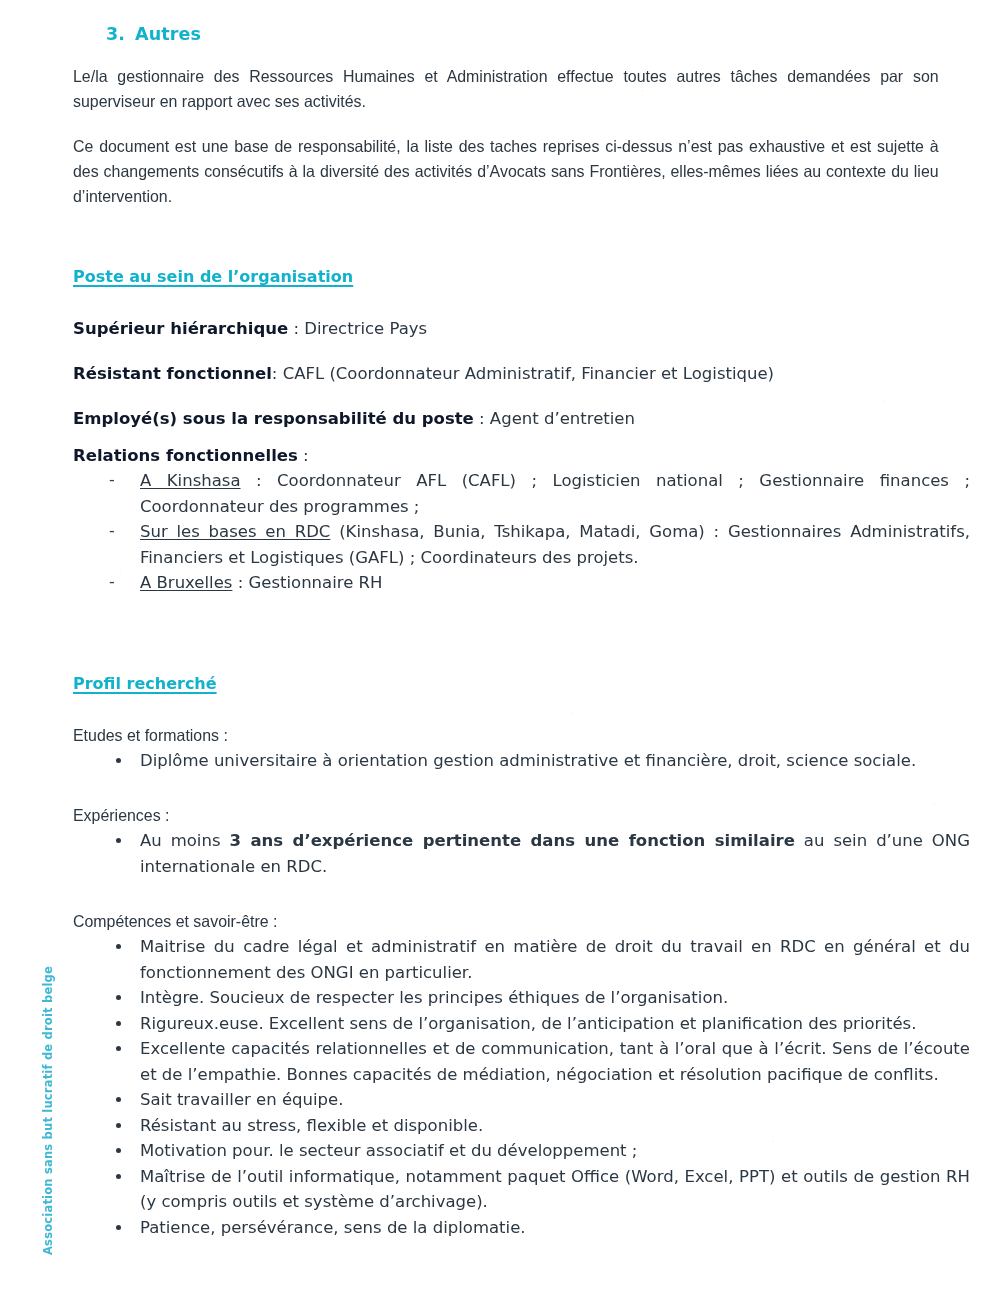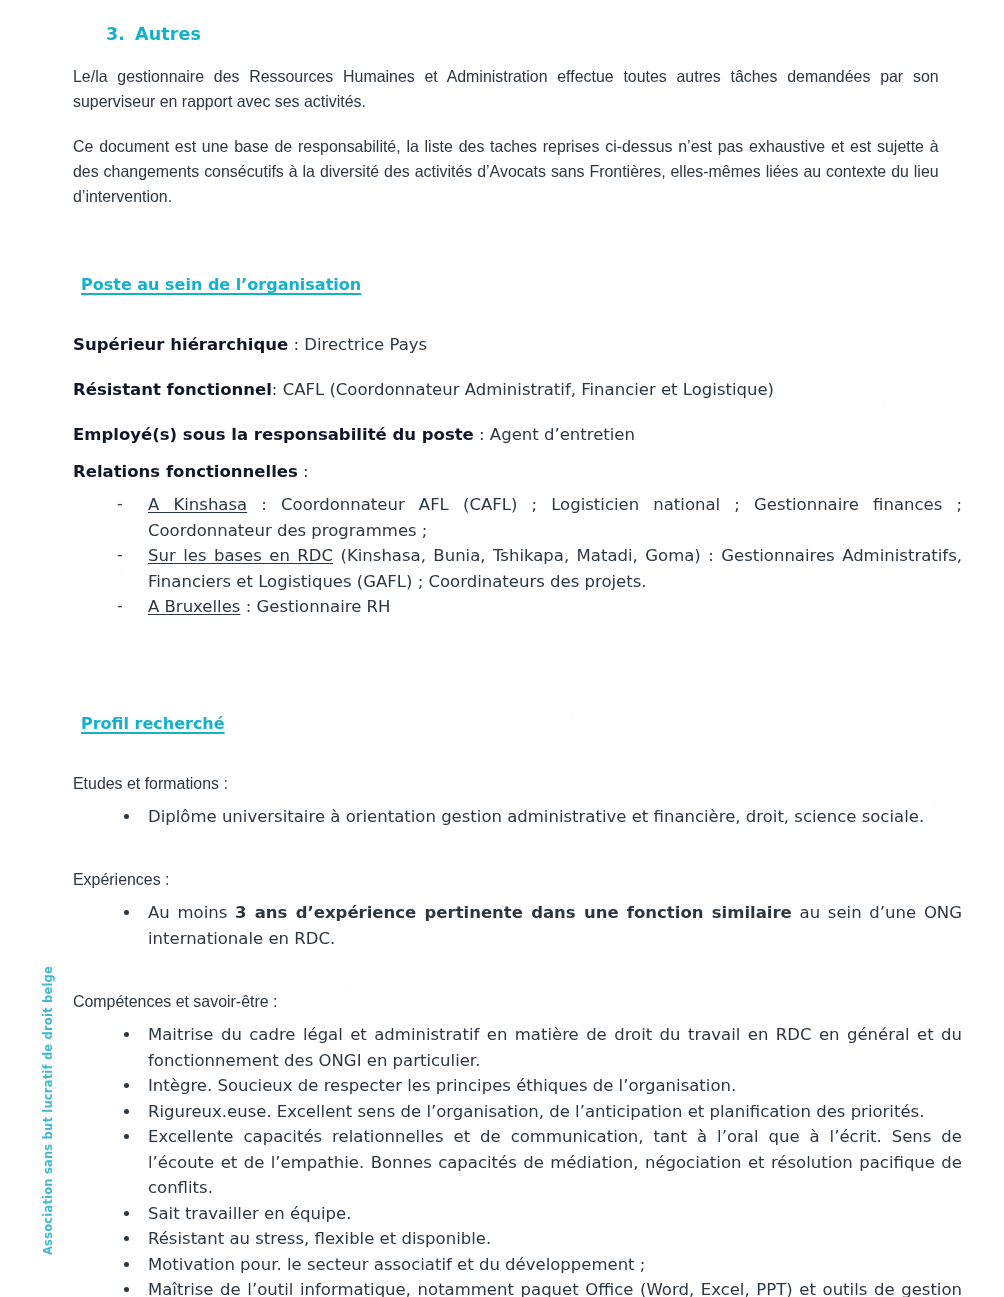--- a/index.html
+++ b/index.html
@@ -87,21 +87,21 @@
   .num-heading .num { margin-right: 10px; }
 
   .sec-heading {
     display: inline-block;
     font-size: 16px;
     font-weight: 700;
     color: #12b2cc;
     text-decoration: underline;
     text-underline-offset: 3px;
     text-decoration-thickness: 2px;
-    margin: 8px;
+    margin: 0;
   }
 
   
   .para {
     font-size: 16.5px;
     line-height: 25px;
     text-align: justify;
     margin: 0;
     color: #2b3742;
   }
@@ -116,21 +116,21 @@
     font-size: 16.5px;
     line-height: 25px;
     margin: 0;
     color: #2b3742;
   }
   .kv b { font-weight: 700; color: #0f172a; }
 
   
   .dash-list, .bullet-list {
     list-style: none;
-    margin: 8px;
+    margin: 0;
     padding: 0;
   }
   .dash-list > li, .bullet-list > li {
     position: relative;
     font-size: 16.5px;
     line-height: 25.5px;
     text-align: justify;
     color: #2b3742;
   }
   .dash-list > li {

